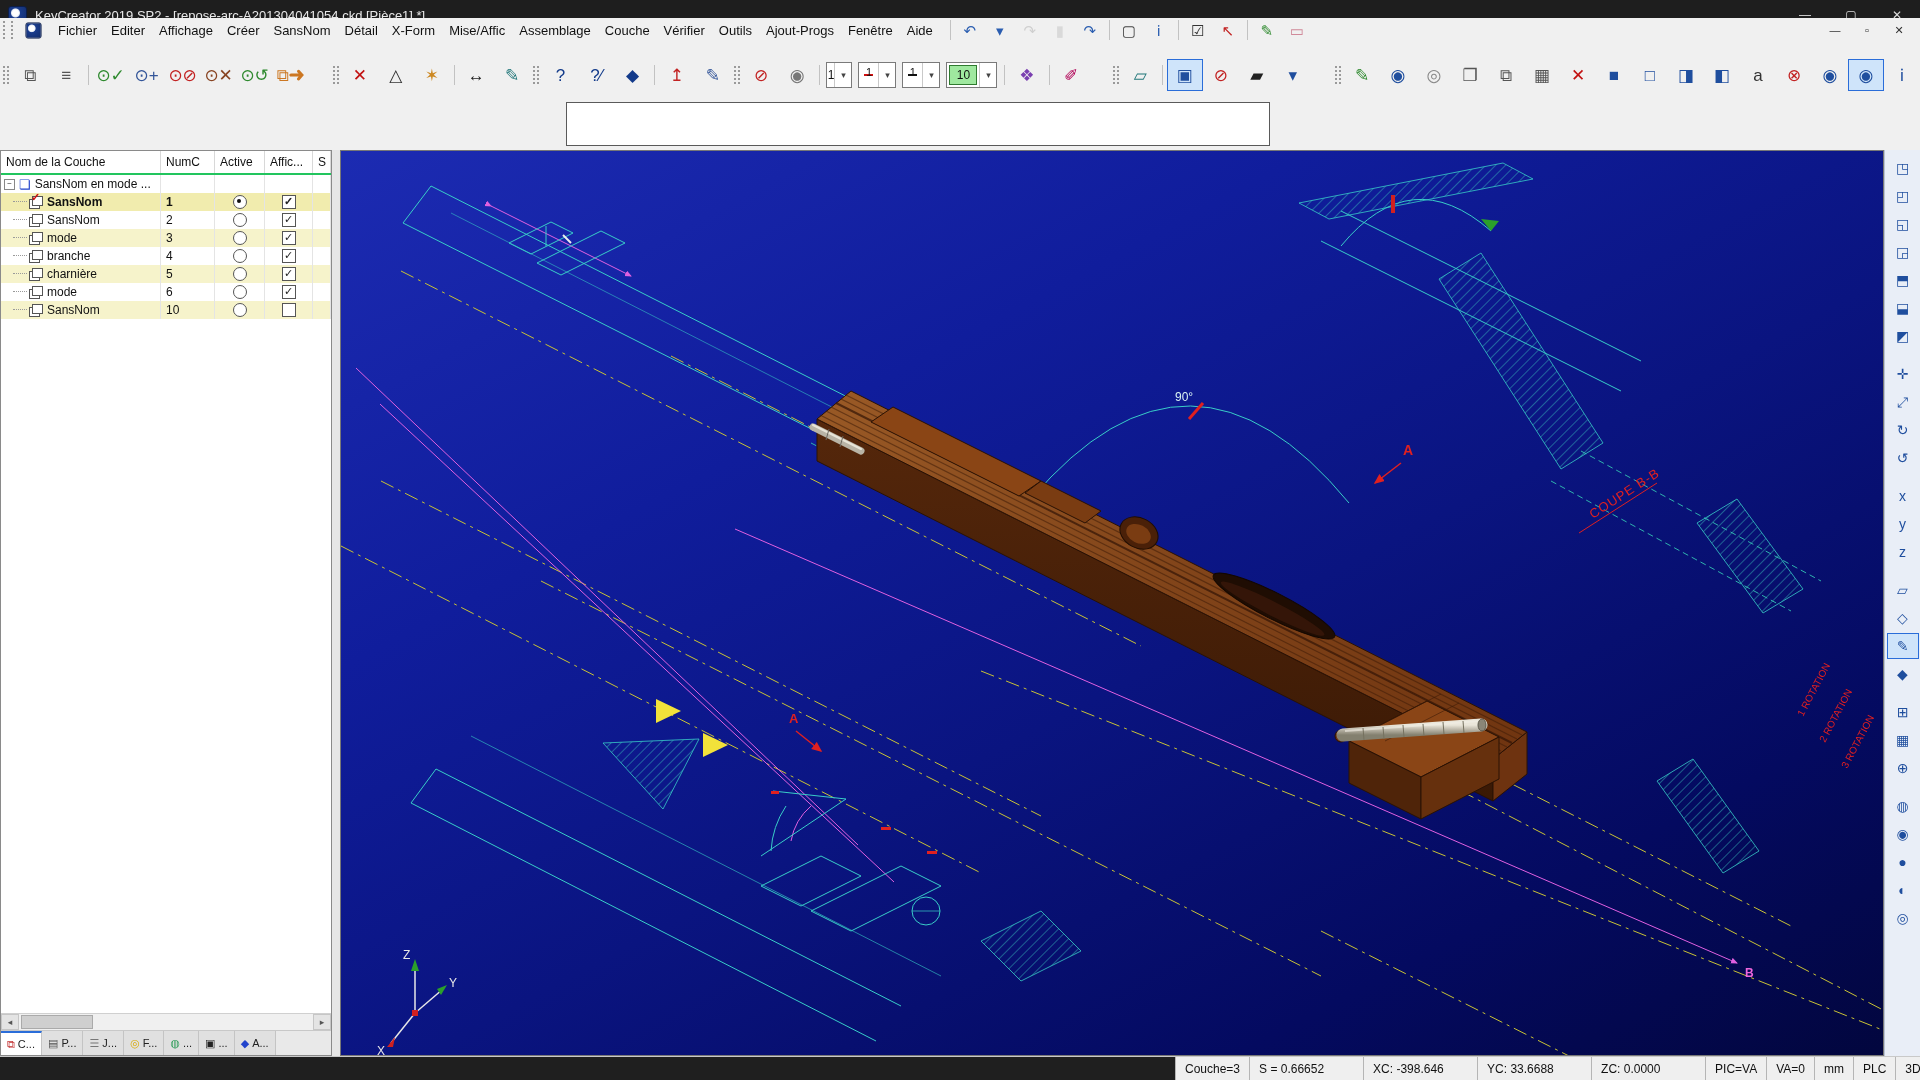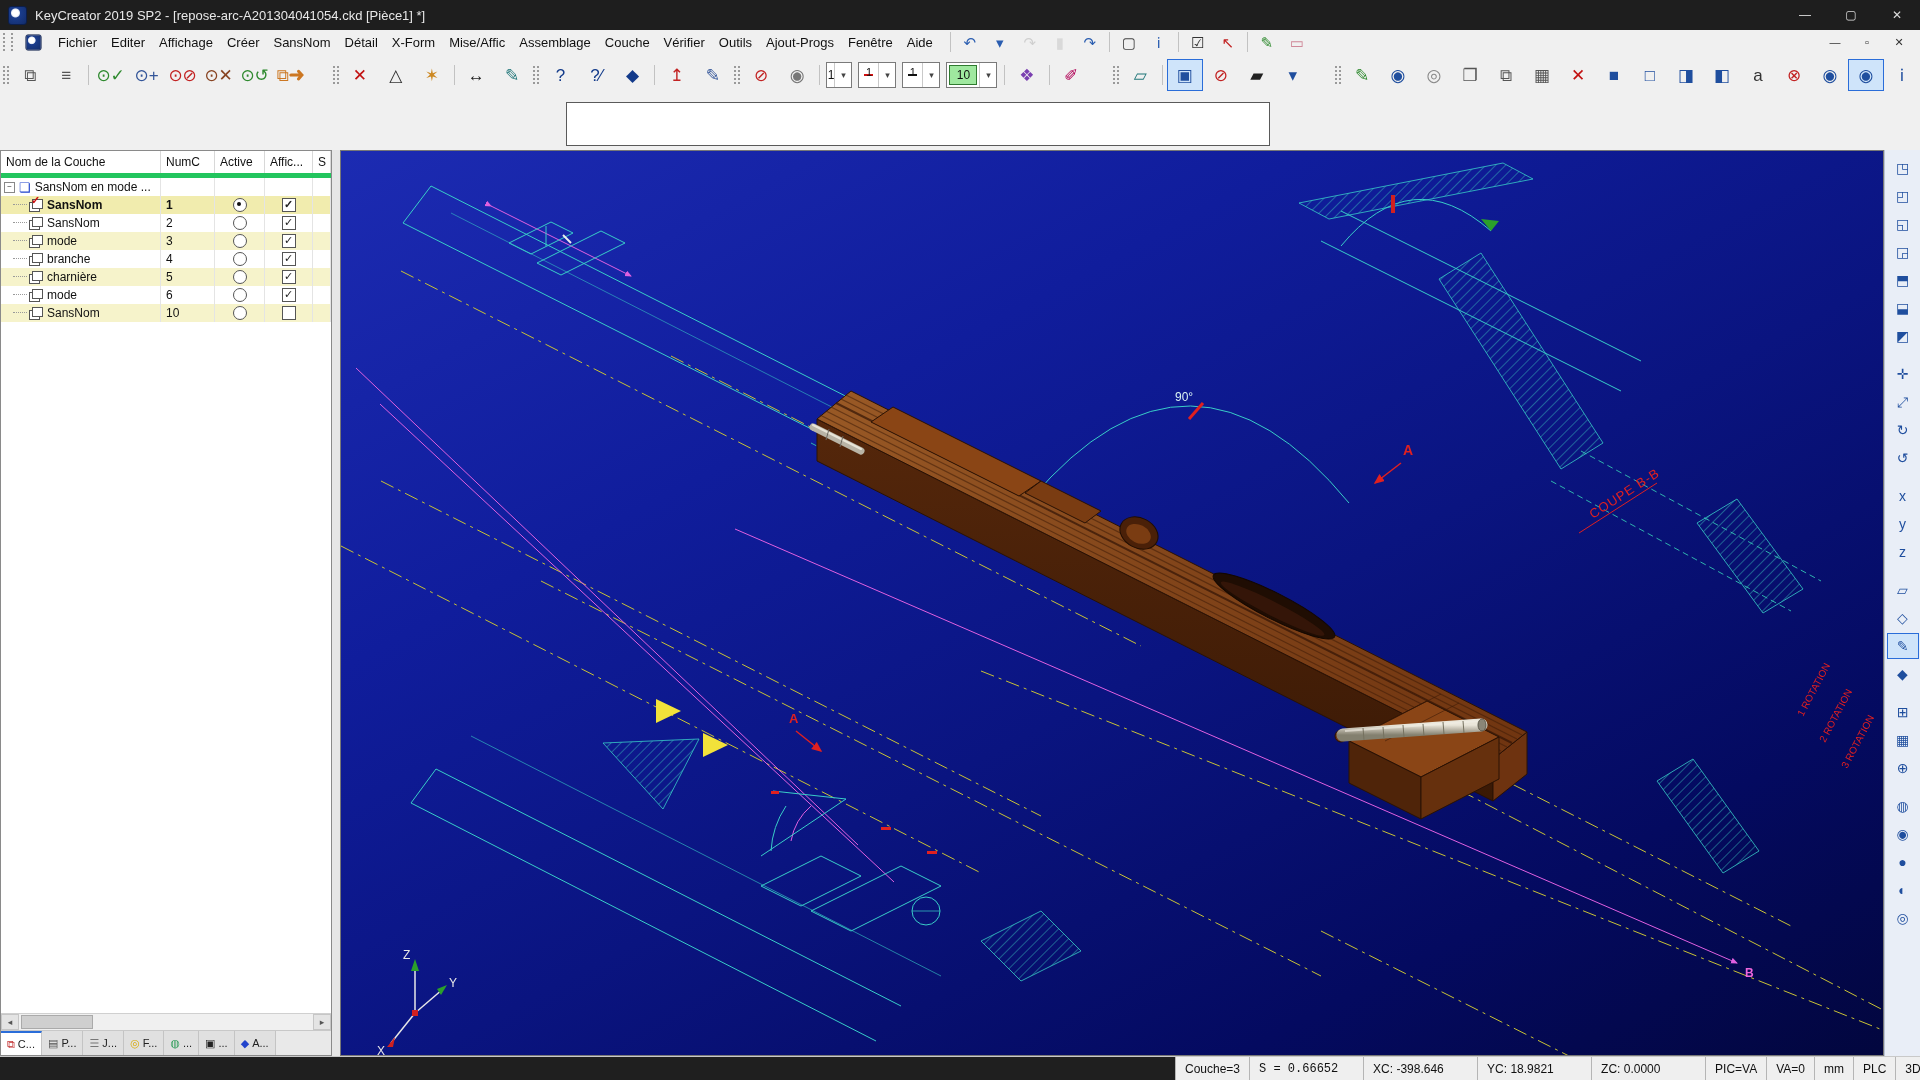--- a/index.html
+++ b/index.html
@@ -10,21 +10,21 @@
   #titlebar{position:absolute;left:0;top:0;width:1920px;height:30px;background:#1e1e1e;
             display:flex;align-items:center;color:#e8e8e8;font-size:13px;}
   #app-logo{width:17px;height:17px;margin:0 8px 0 8px;border-radius:3px;
             background:radial-gradient(circle at 38% 35%,#ffffff 0 3px,#dfe6f2 4px,#1a3c8c 5px,#122c6a 100%);
             border:1px solid #0c1e4a;}
   #win-controls{margin-left:auto;display:flex;height:30px;}
   .win-btn{width:46px;height:30px;display:flex;align-items:center;justify-content:center;
            color:#ddd;font-size:12px;}
 
   
-  #menubar{position:absolute;left:0;top:30px;width:1920px;height:24px;background:#f0f0f0;
+  #menubar{position:absolute;left:0;top:18px;width:1920px;height:24px;background:#f0f0f0;
            display:flex;align-items:center;font-size:13px;color:#111;}
   .menu-item{padding:2px 7px;white-space:nowrap;}
   .grip{width:6px;height:18px;margin:0 3px;border-left:2px dotted #9a9a9a;border-right:2px dotted #9a9a9a;}
   .tb-sep{width:1px;height:20px;background:#c2c2c2;margin:0 4px;}
   .tb-btn{min-width:24px;height:22px;display:flex;align-items:center;justify-content:center;
           font-size:15px;line-height:1;border:1px solid transparent;padding:0 2px;color:#333;}
   .tb-btn.sel{border-color:#2a6dd9;background:#cfe4fa;}
   .tb-btn.dis{opacity:.38;}
   #toolbar2{position:absolute;left:0;top:54px;width:1920px;height:42px;background:#f0f0f0;
             display:flex;align-items:center;border-bottom:1px solid #d6d6d6;}
@@ -43,21 +43,21 @@
 
   
   #prompt-strip{position:absolute;left:0;top:96px;width:1920px;height:54px;background:#f0f0f0;}
   #prompt-box{position:absolute;left:566px;top:6px;width:702px;height:42px;background:#ffffff;
               border:1px solid #5a5a5a;}
 
   
   #layers-panel{position:absolute;left:0;top:150px;width:332px;height:906px;background:#fff;
                 border:1px solid #8a8a8a;box-sizing:border-box;font-size:12px;color:#111;
                 display:flex;flex-direction:column;}
-  #grid-head{display:flex;height:22px;border-bottom:5px solid #22c55e;background:#fff;flex:0 0 auto;}
+  #grid-head{display:flex;height:22px;border-bottom:2px solid #22c55e;background:#fff;flex:0 0 auto;}
   .hcell{display:flex;align-items:center;padding-left:5px;border-right:1px solid #d8d8d8;
          overflow:hidden;white-space:nowrap;box-sizing:border-box;}
   #grid-body{flex:1 1 auto;overflow:hidden;position:relative;}
   .grid-row{display:flex;height:18px;align-items:center;}
   .grid-row.hl{background:#f6f3cb;}
   .grid-row.active-row{background:#f1ecae;font-weight:bold;}
   .cell{height:100%;display:flex;align-items:center;border-right:1px solid #e4e4e4;
         box-sizing:border-box;overflow:hidden;white-space:nowrap;}
   .tree-dots{width:14px;height:1px;border-top:1px dotted #9a9a9a;margin-left:12px;flex:0 0 auto;}
   .layer-ico{position:relative;width:14px;height:12px;margin:0 4px 0 2px;flex:0 0 auto;}
@@ -654,23 +654,23 @@
       <span class="tb-btn">◉</span>
       <span class="tb-btn">●</span>
       <span class="tb-btn">◐</span>
       <span class="tb-btn">◎</span>
     </div>
 
   <div id="statusbar">
     <div id="status-dark"></div>
     <div id="status-fields" style="display:flex;flex:1;">
         <span class="sfield">Couche=3</span>
-        <span class="sfield" style="min-width: 95px; font-family: Liberation Mono, monospace;">S = 0.66652</span>
+        <span class="sfield" style="min-width: 95px;">S = 0.66652</span>
         <span class="sfield" style="min-width: 95px;">XC: -398.646</span>
-        <span class="sfield" style="min-width: 95px;">YC: 18.9821</span>
+        <span class="sfield" style="min-width: 95px;">YC: 33.6688</span>
         <span class="sfield" style="min-width: 95px;">ZC: 0.0000</span>
         <span class="sfield">PIC=VA</span>
         <span class="sfield">VA=0</span>
         <span class="sfield">mm</span>
         <span class="sfield">PLC</span>
         <span class="sfield">3D</span>
       </div>
   </div>
 
 </div>

